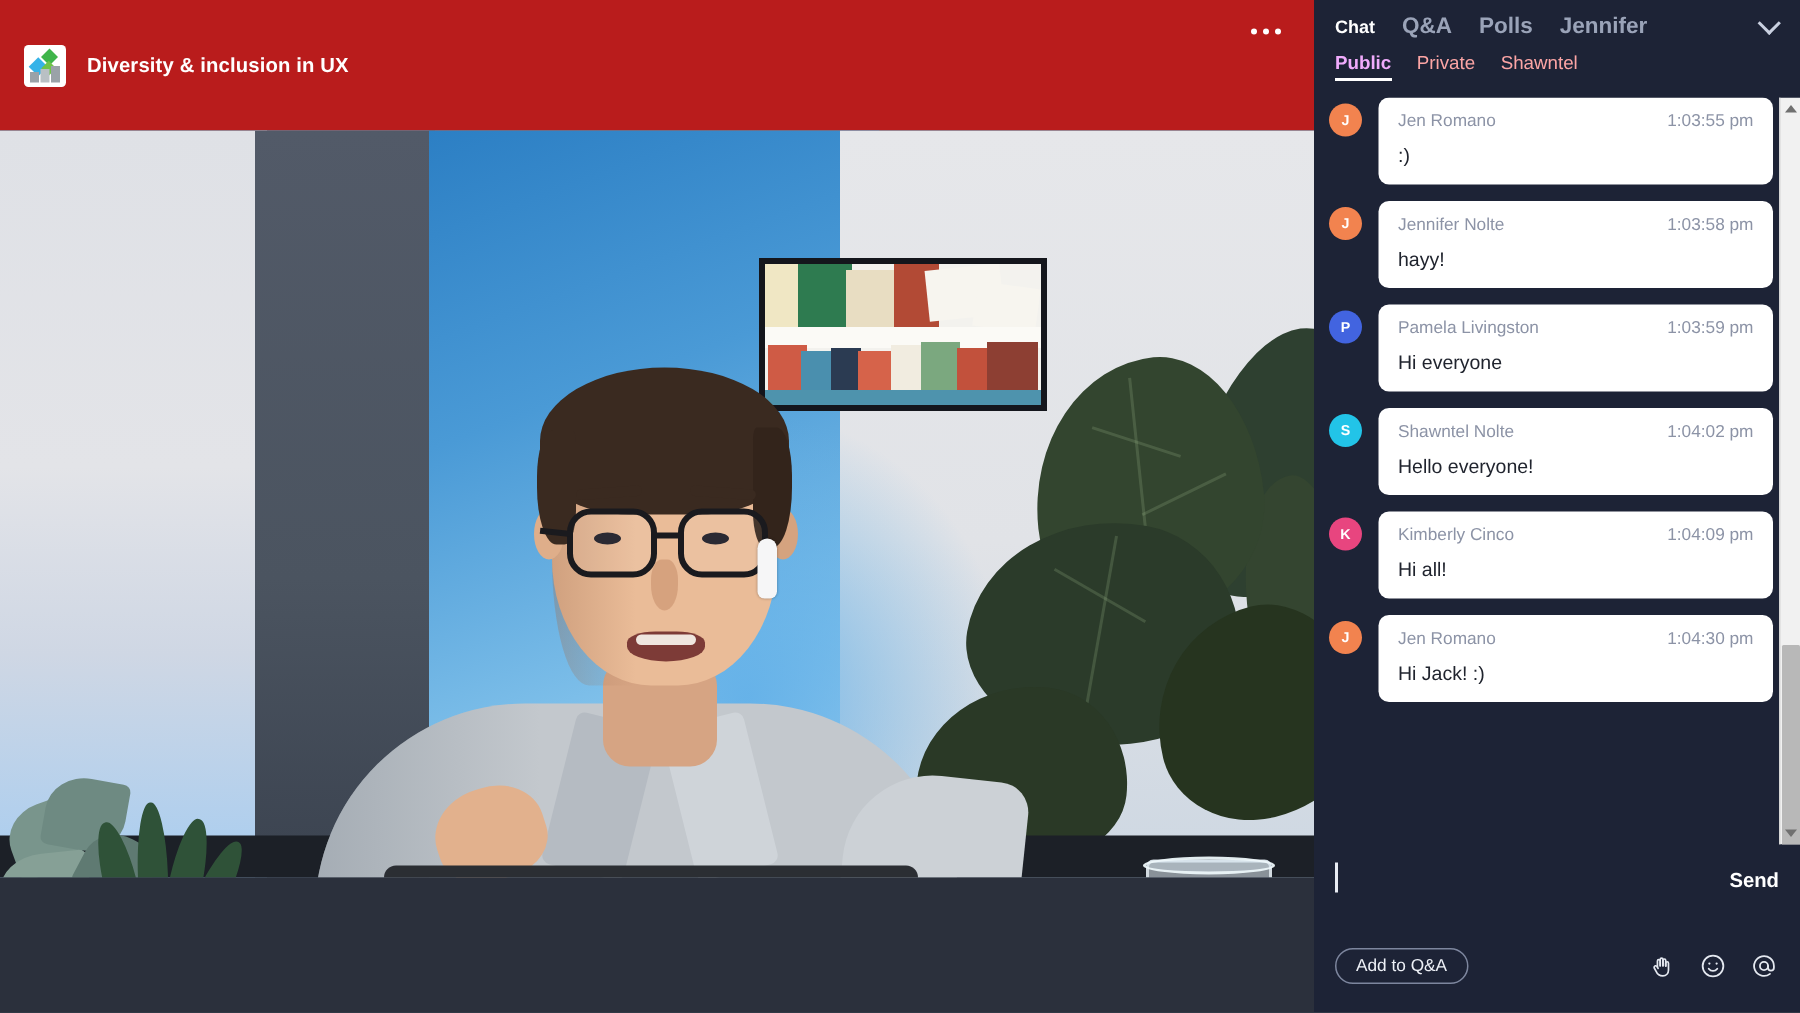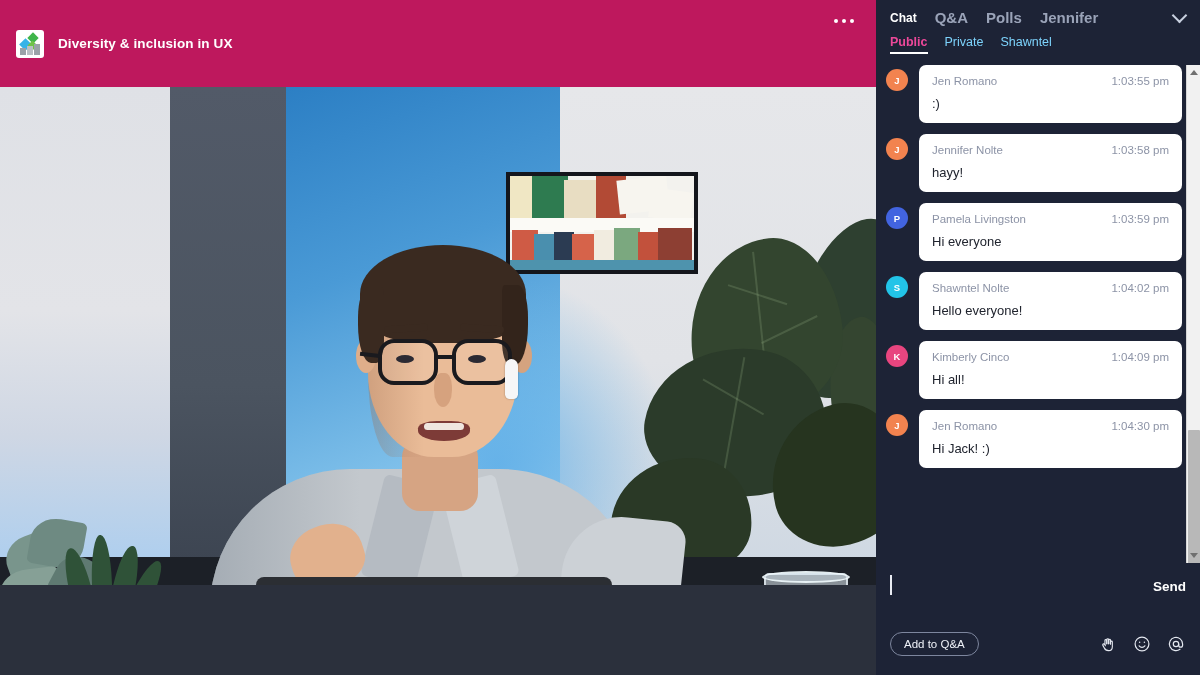--- a/index.html
+++ b/index.html
@@ -21,21 +21,21 @@
   .stage {
     position: relative;
     width: 876px; height: 675px;
     background: #2b303c;
     flex: 0 0 876px;
   }
 
   .stage-header {
     position: absolute; top: 0; left: 0;
     width: 876px; height: 87px;
-    background: #be185d;
+    background: #b91c1c;
     display: flex; align-items: center;
     padding: 0 16px;
   }
   .logo-tile {
     width: 28px; height: 28px;
     background: #ffffff;
     border-radius: 3px;
     position: relative;
     flex: 0 0 28px;
     overflow: hidden;
@@ -299,25 +299,25 @@
     border-right: 2px solid #c9d0e0; border-bottom: 2px solid #c9d0e0;
     transform: rotate(45deg);
   }
 
   .panel-subtabs {
     height: 30px;
     display: flex; align-items: flex-start;
     padding: 0 14px;
   }
   .stab {
-    color: #7dd3fc; font-size: 12.5px;
+    color: #fca5a5; font-size: 12.5px;
     margin-right: 17px; cursor: pointer; position: relative;
     padding-bottom: 5px;
   }
-  .stab.active { color: #ec4899; font-weight: bold; }
+  .stab.active { color: #f0abfc; font-weight: bold; }
   .stab.active::after {
     content: ""; position: absolute;
     left: 0; right: 0; bottom: 0; height: 2px;
     background: #ffffff;
   }
 
   .messages {
     position: relative;
     flex: 1 1 auto;
     padding: 3px 0 0 0;

